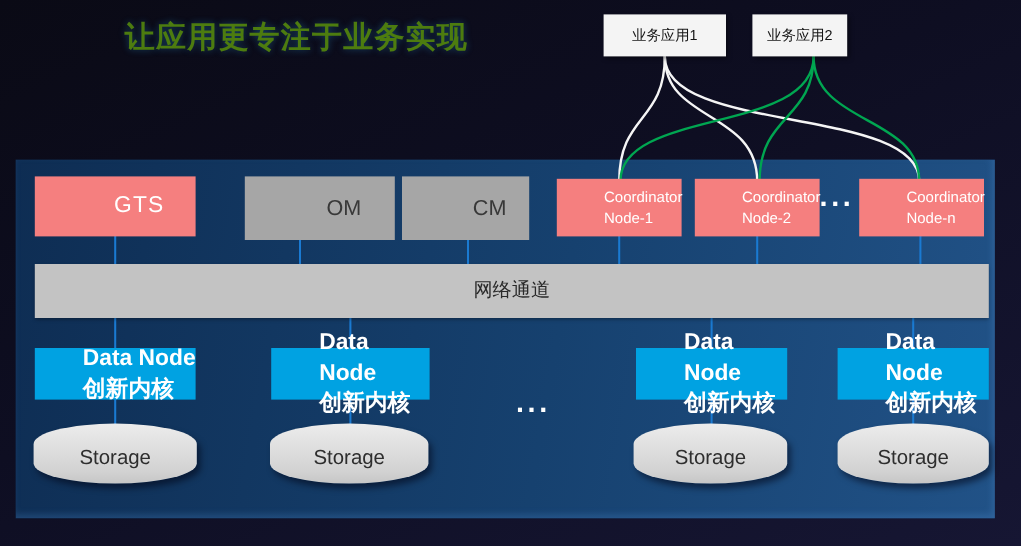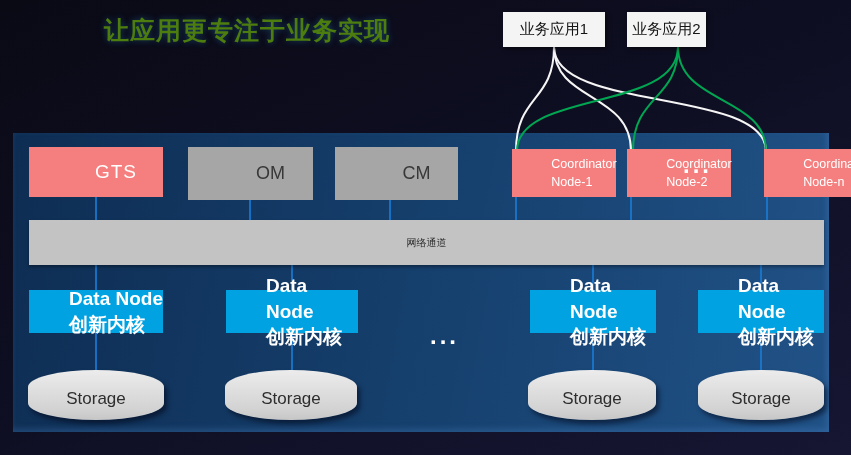--- a/index.html
+++ b/index.html
@@ -9,63 +9,63 @@
     font-family:"Liberation Sans", sans-serif;
   }
   .abs{position:absolute;box-sizing:border-box;}
   
   .title{
     left:104px;top:14px;font-size:25px;font-weight:bold;color:#4d7c0f;
     letter-spacing:1px;text-shadow:0 0 6px rgba(42,169,242,.35);
   }
   
   .app-box{
-    height:35px;background:#f4f4f4;color:#141414;font-size:15px;
+    height:35px;background:#f4f4f4;color:#141414;font-size:12px;
     display:flex;align-items:center;justify-content:center;
     box-shadow:2px 2px 4px rgba(0,0,0,.5);z-index:3;
   }
   
   .panel{
     left:13px;top:133px;width:816px;height:299px;
     background:linear-gradient(100deg,#0e2d53 0%,#16416f 55%,#215287 100%);
     box-shadow:inset -2px -3px 6px rgba(90,150,220,.25);
     z-index:1;
   }
   svg.lines{left:0;top:0;z-index:2;}
   .node{
     display:flex;align-items:center;justify-content:center;text-align:left;
     z-index:3;
     padding-left:40px;
   }
   .pink{background:#f57f7f;color:#fff;}
   .gray{background:#a6a6a6;color:#383838;}
   .gts{left:29px;top:147px;width:134px;height:50px;font-size:19px;letter-spacing:1px;}
-  .om{left:188px;top:147px;width:125px;height:53px;font-size:18px;}
-  .cm{left:335px;top:147px;width:123px;height:53px;font-size:18px;}
-  .coord{top:149px;width:104px;height:48px;font-size:12.5px;line-height:1.45;white-space:pre-line;margin-left:48px;}
+  .om{left:204px;top:147px;width:125px;height:53px;font-size:18px;}
+  .cm{left:335px;top:147px;width:106px;height:53px;font-size:18px;}
+  .coord{top:149px;width:104px;height:48px;font-size:12.5px;line-height:1.45;white-space:pre-line;}
   .c1{left:464px;} .c2{left:579px;} .cn{left:716px;}
   .dots{
     color:#ffffff;font-weight:bold;font-size:24px;letter-spacing:3px;
     z-index:3;line-height:10px;
   }
   .dots-coord{left:683px;top:160px;}
   .dots-dn{left:430px;top:331px;}
   .netbar{
     left:29px;top:220px;width:795px;height:45px;background:#c3c3c3;
-    color:#292929;font-size:10px;display:flex;align-items:center;justify-content:center;
+    color:#292929;font-size:16px;display:flex;align-items:center;justify-content:center;
     box-shadow:0 2px 3px rgba(0,0,0,.35);z-index:3;
   }
   .dn{
     top:290px;height:43px;background:#00a2e2;color:#fff;font-size:19px;
     font-weight:600;line-height:1.35;white-space:pre-line;z-index:3;
   }
   .dn1{left:29px;width:134px;} .dn2{left:226px;width:132px;}
   .dn3{left:530px;width:126px;} .dn4{left:698px;width:126px;}
   .storage{
-    top:370px;height:50px;
+    top:353px;height:50px;
     background:linear-gradient(180deg,#ececec 0%,#d2d2d2 80%,#c6c6c6 100%);
     border-radius:50% / 34%;
     color:#2e2e2e;font-size:17px;
     display:flex;align-items:center;justify-content:center;
     box-shadow:3px 4px 5px rgba(0,0,15,.5);
     z-index:3;padding-top:8px;
   }
   .s1{left:28px;width:136px;} .s2{left:225px;width:132px;}
   .s3{left:528px;width:128px;} .s4{left:698px;width:126px;}
 </style>

